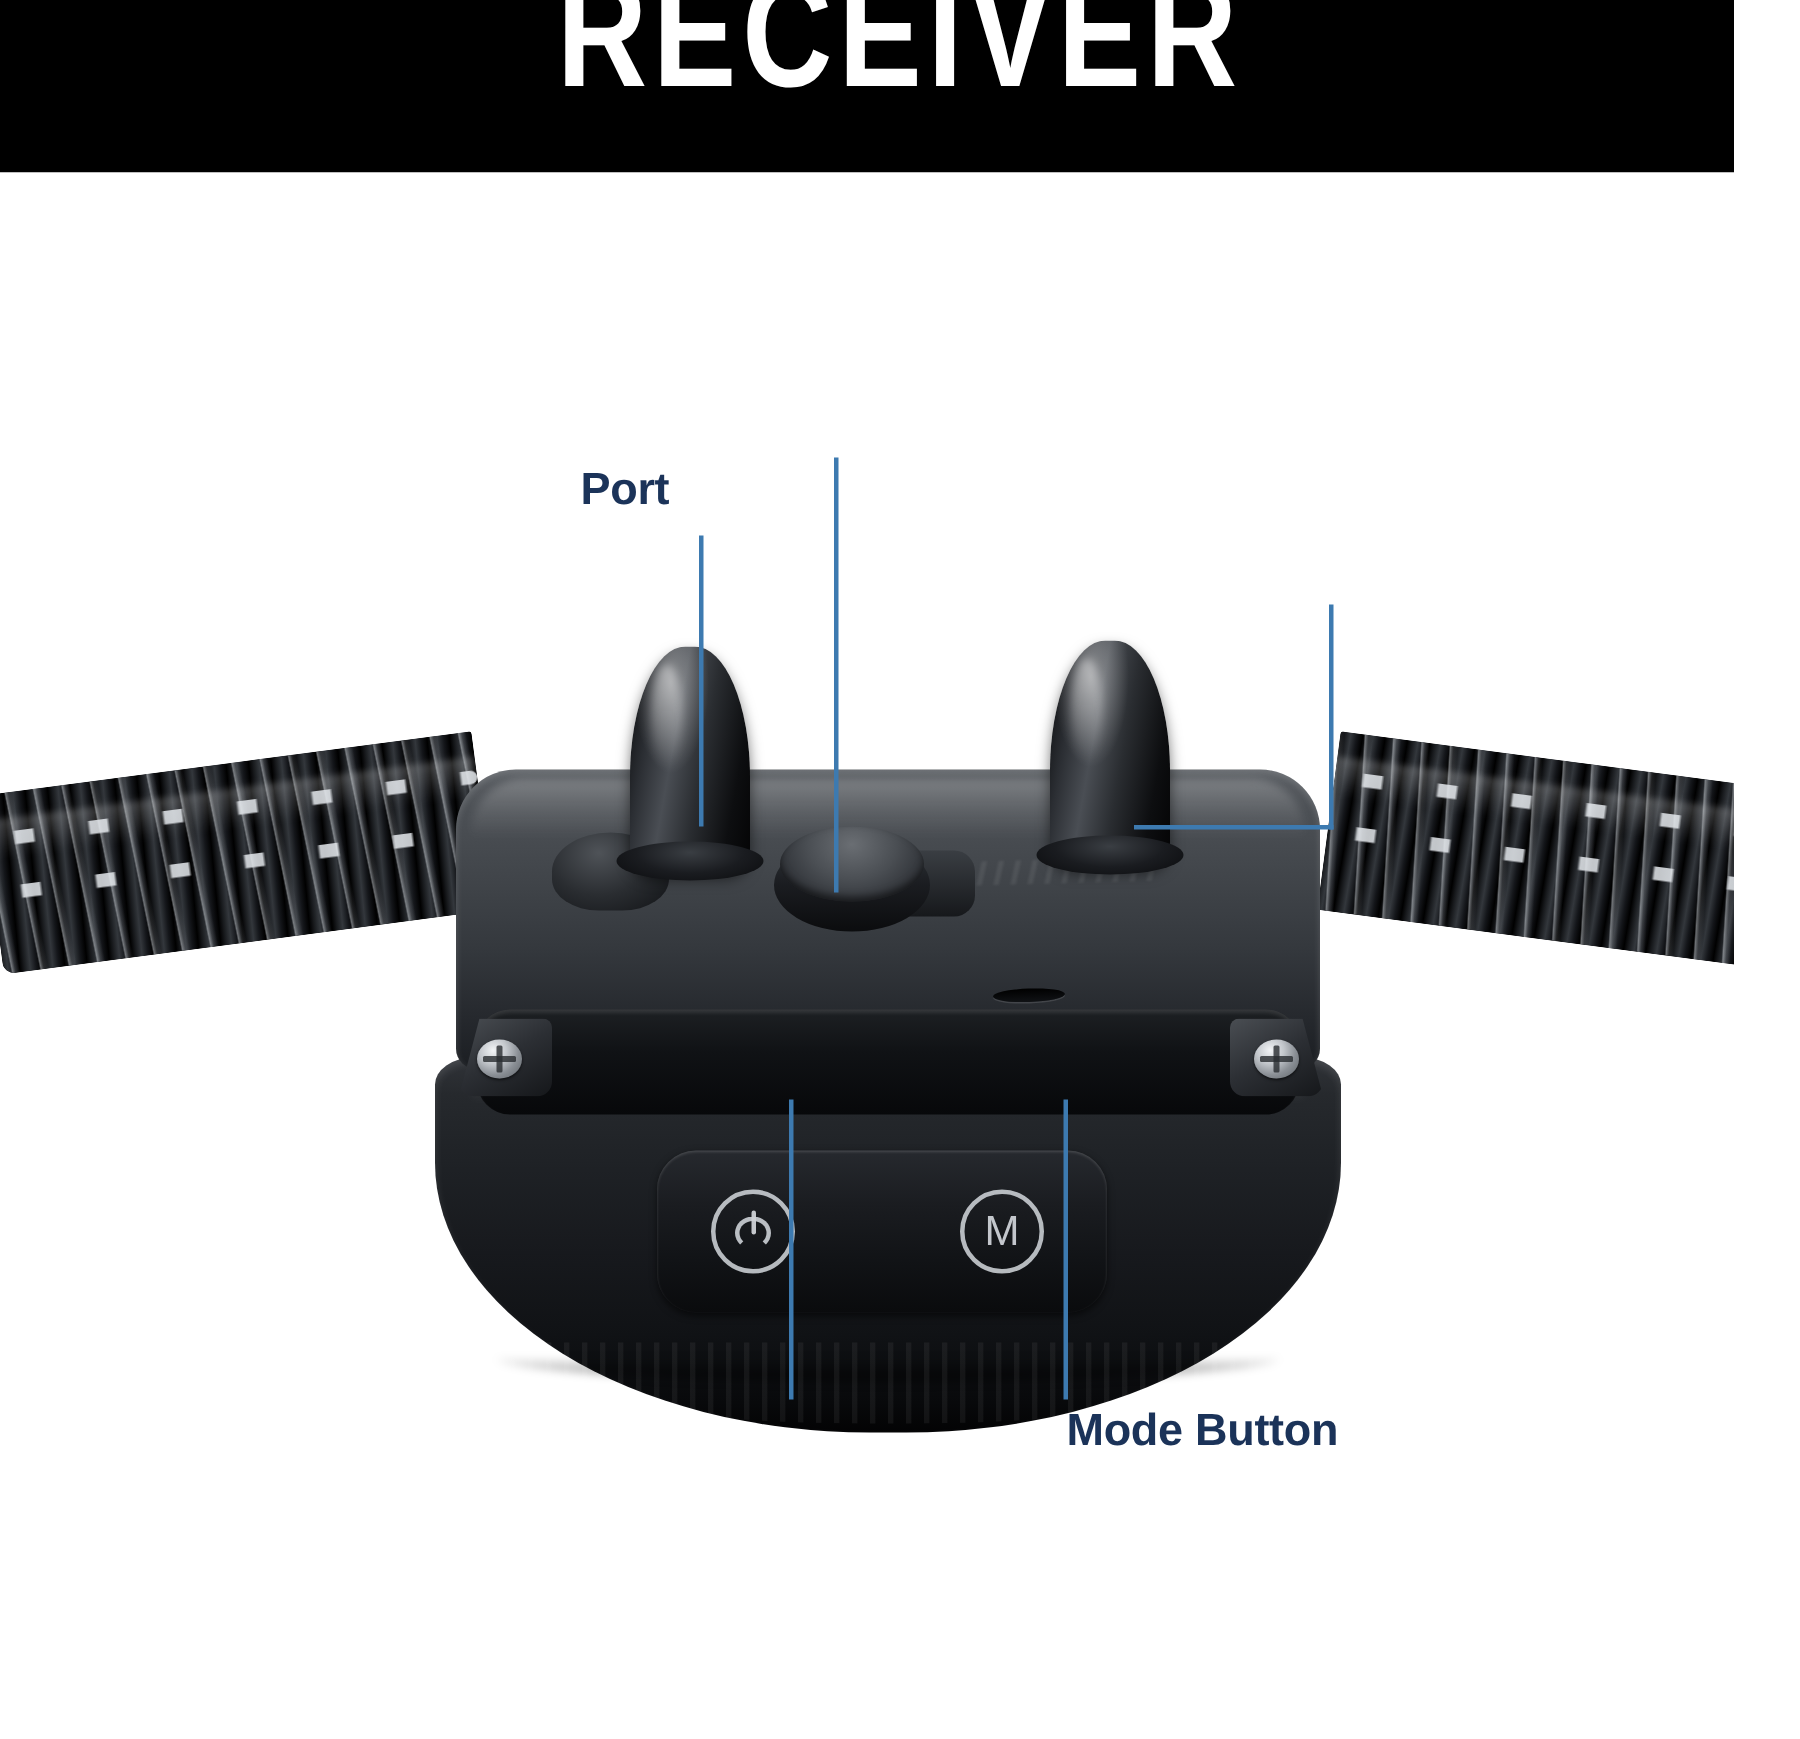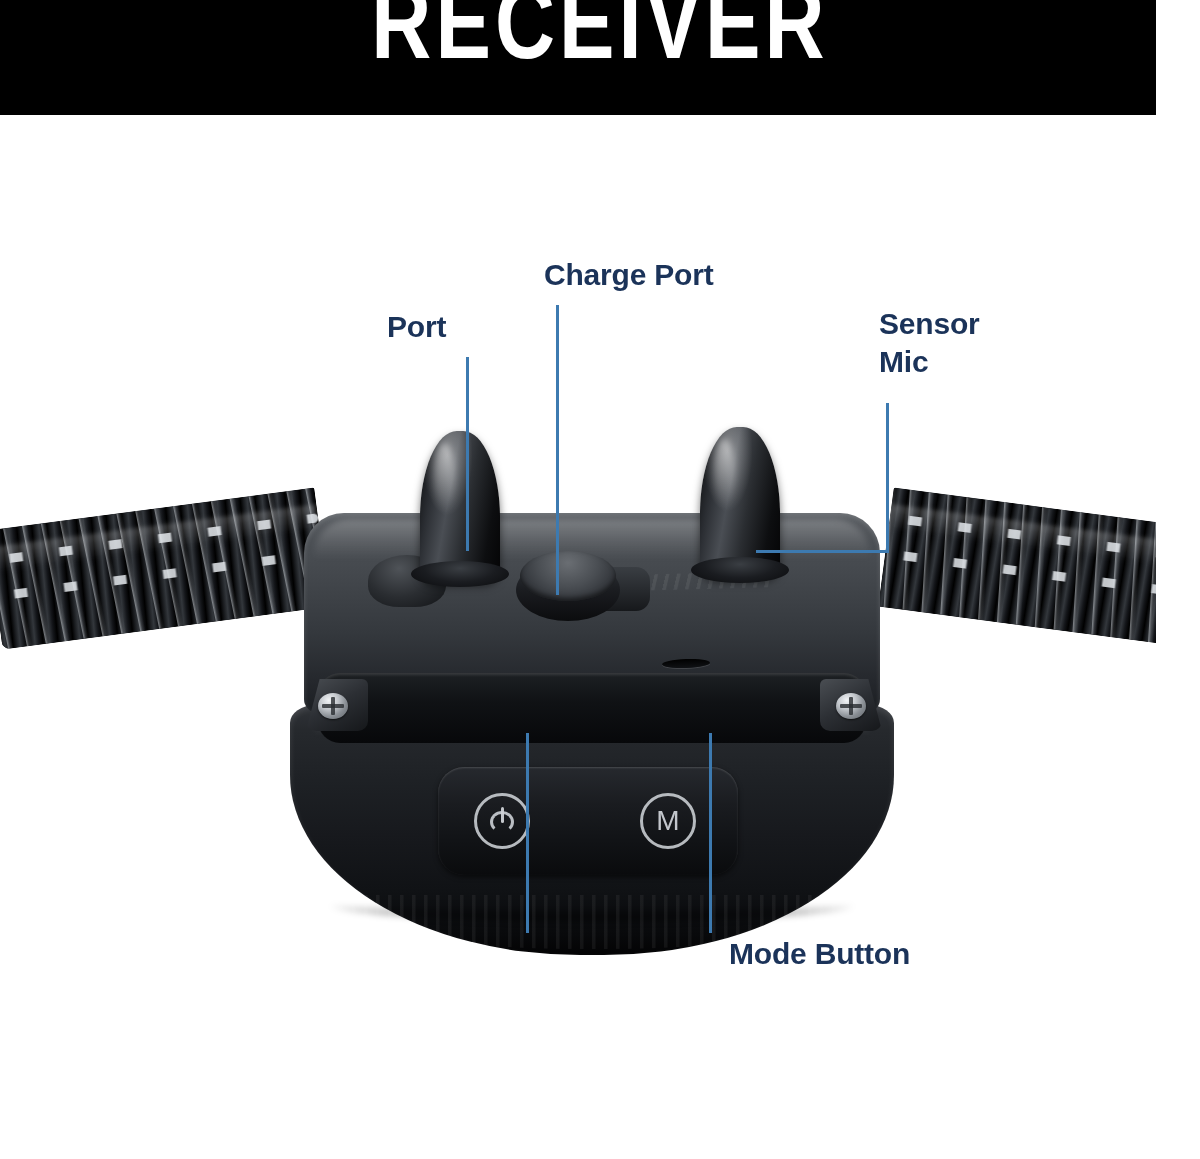--- a/index.html
+++ b/index.html
@@ -552,22 +552,19 @@
 
     <div class="lead lead-v" style="left:886px; top:288px; height:150px;"></div>
     <div class="lead lead-h" style="left:756px; top:435px; width:133px;"></div>
 
     <div class="lead lead-v" style="left:526px; top:618px; height:200px;"></div>
 
     <div class="lead lead-v" style="left:709px; top:618px; height:200px;"></div>
 
     <div class="callout-label" style="left:387px; top:193px;">Port</div>
 
-    <div class="callout-label" style="left:544px; top:141px;">Charge Port</div>
-
-    <div class="callout-label" style="left:879px; top:190px;">Sensor
-Mic</div>
-
-
-    <div class="callout-label" style="left:729px; top:820px;">Mode Button</div>
+
+
+
+    <div class="callout-label" style="left:711px; top:820px;">Mode Button</div>
 
   </div>
 </div>
 
 </body></html>

